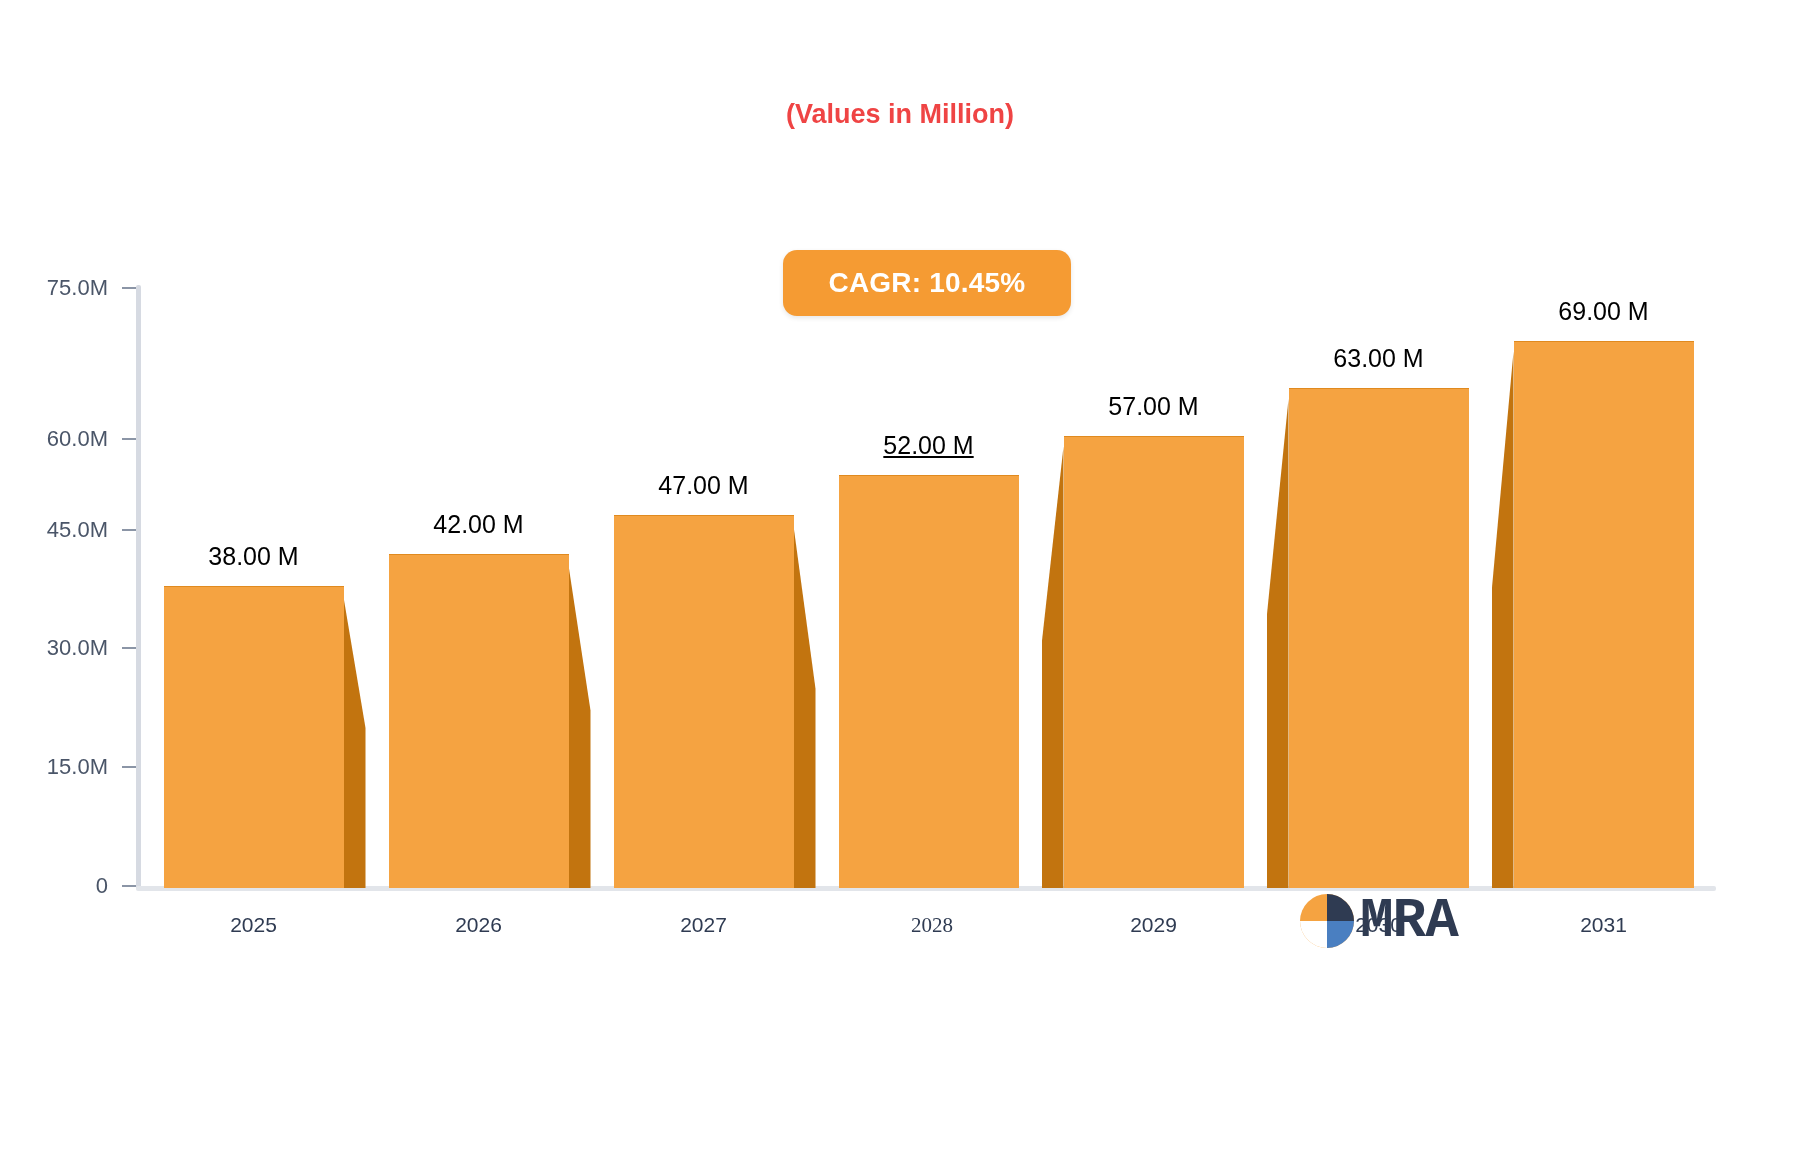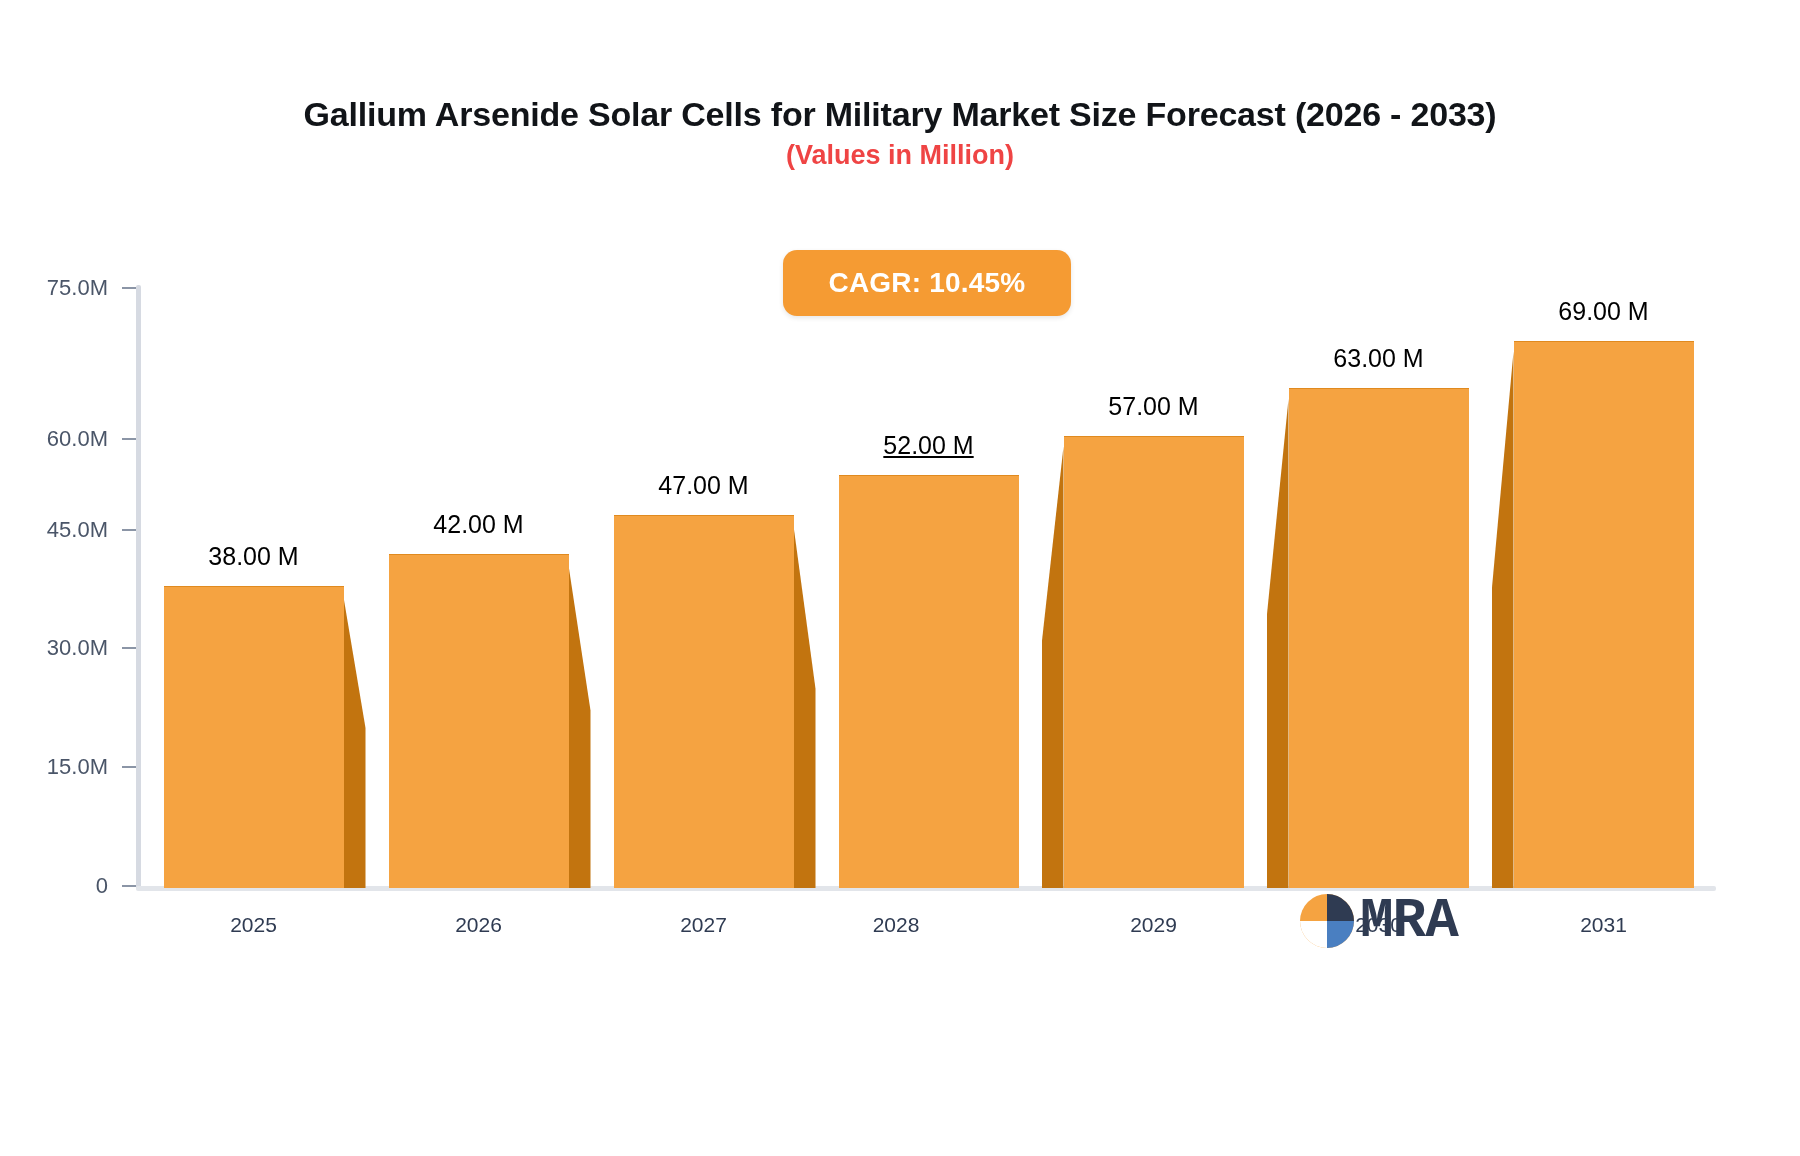--- a/index.html
+++ b/index.html
@@ -198,21 +198,20 @@
     color: #2f3b52;
     letter-spacing: -1px;
     line-height: 1;
     font-family: Liberation Mono, monospace;
   }
 </style>
 </head>
 <body>
 
 <div class="title-block">
-  <div class="chart-title">Gallium Arsenide Solar Cells for Military Market Size Forecast (2026 - 2033)</div>
   <div class="chart-subtitle">(Values in Million)</div>
 </div>
 
 <div class="cagr-badge">
   <span>CAGR: 10.45%</span>
 </div>
 
 <div class="plot">
   <div class="y-axis-line"></div>
   <div class="x-axis-line"></div>
@@ -275,21 +274,21 @@
       <div class="bar-wrap" style="left: 1491.5px; top: 341.52px; width: 224px; height: 546.48px;">
         <div class="bar-side" style="width: 22px; height: 536.48px; top: 10px; bottom: auto; left: 0px; clip-path: polygon(0px 45%, 100% 0px, 100% 100%, 0px 100%);"></div>
         <div class="bar-face" style="left: 22px; width: 180px; height: 546.48px;"></div>
       </div>
       <div class="bar-label" style="left: 1483.5px; width: 240px; top: 296.52px;">69.00 M</div>
     </div>
   <div id="x-labels-layer">
       <div class="x-label" style="left: 173.5px; width: 160px;">2025</div>
       <div class="x-label" style="left: 398.5px; width: 160px;">2026</div>
       <div class="x-label" style="left: 623.5px; width: 160px;">2027</div>
-      <div class="x-label" style="left: 816px; width: 160px;">2028</div>
+      <div class="x-label" style="left: 852px; width: 160px; font-family: Liberation Serif, serif;">2028</div>
       <div class="x-label" style="left: 1073.5px; width: 160px;">2029</div>
       <div class="x-label" style="left: 1298.5px; width: 160px;">2030</div>
       <div class="x-label" style="left: 1523.5px; width: 160px;">2031</div>
     </div>
 </div>
 
 <div class="logo">
   <div class="logo-mark">
     <div class="q1"></div>
       <div class="q2"></div>

